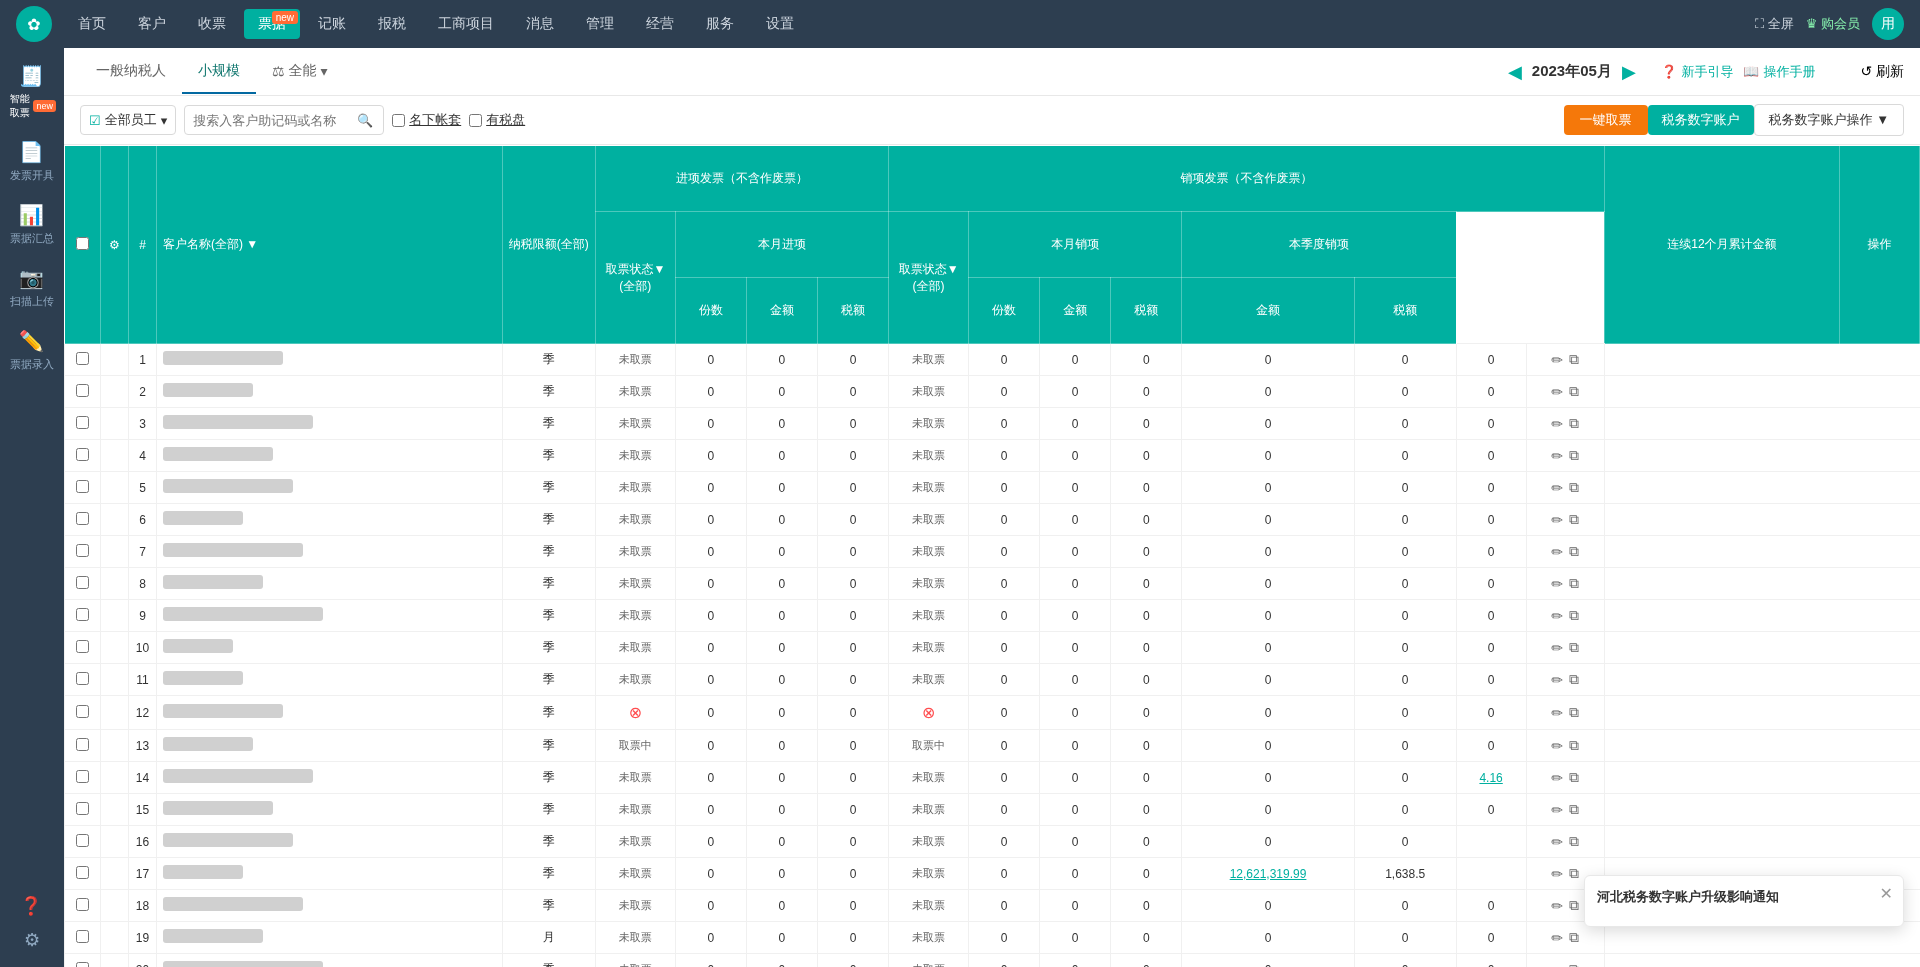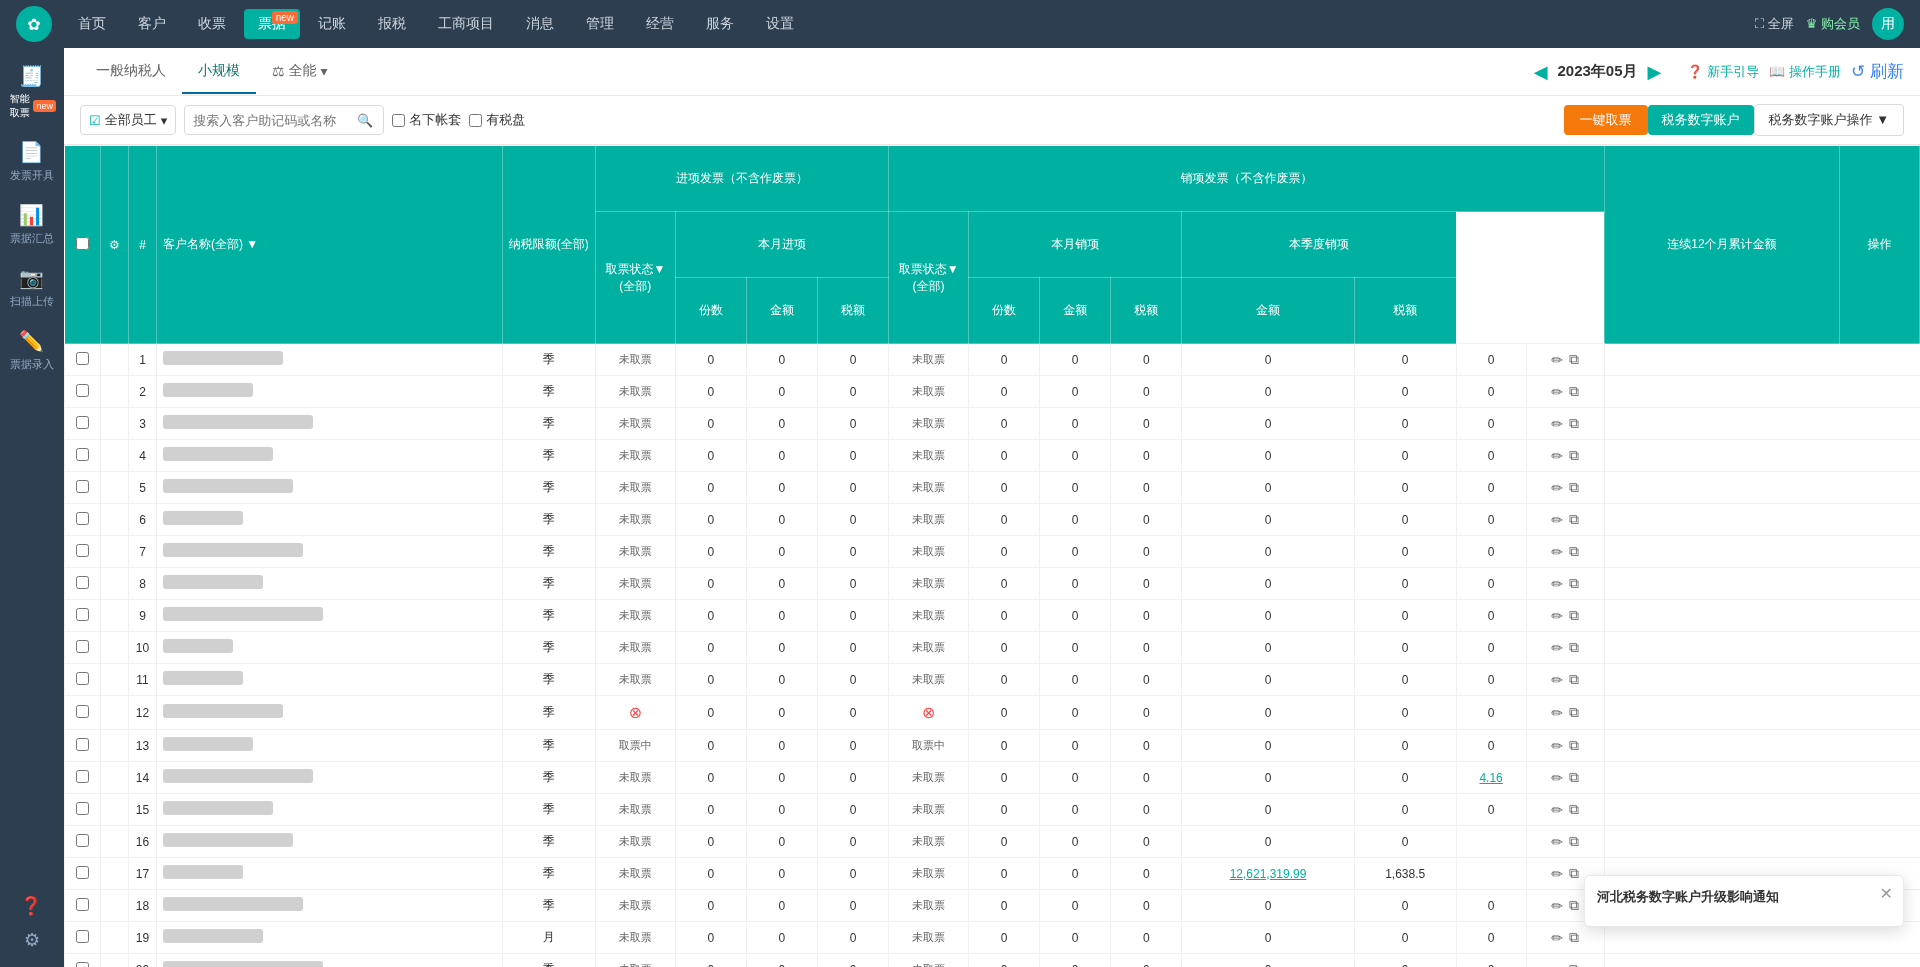--- a/index.html
+++ b/index.html
@@ -26,21 +26,21 @@
     .sub-tab-scale { display: flex; align-items: center; gap: 4px; }
     .date-text { font-size: 15px; font-weight: bold; color: #333; }
 
     .top-toolbar { background: #fff; padding: 8px 16px; display: flex; align-items: center; justify-content: space-between; border-bottom: 1px solid #e8e8e8; }
     .top-toolbar-left { display: flex; align-items: center; gap: 8px; }
     .top-toolbar-right { display: flex; align-items: center; }
 
     .select-box { border: 1px solid #d9d9d9; border-radius: 4px; padding: 4px 8px; font-size: 13px; background: #fff; display: flex; align-items: center; gap: 4px; cursor: pointer; height: 30px; }
     .search-box { border: 1px solid #d9d9d9; border-radius: 4px; padding: 4px 8px; font-size: 13px; background: #fff; display: flex; align-items: center; gap: 4px; height: 30px; width: 200px; }
     .search-box input { border: none; outline: none; font-size: 13px; width: 160px; }
-    .checkbox-group { display: flex; align-items: center; gap: 4px; font-size: 13px; cursor: pointer; }
+    .checkbox-group { display: flex; align-items: center; gap: 4px; font-size: 13px; cursor: pointer; text-decoration: underline; }
 
     .btn-orange { background: #f5780a; color: #fff; border: none; padding: 6px 16px; border-radius: 4px; cursor: pointer; font-size: 13px; }
     .btn-teal { background: #00b0a0; color: #fff; border: none; padding: 6px 14px; border-radius: 4px; cursor: pointer; font-size: 13px; }
     .btn-outline { background: #fff; color: #333; border: 1px solid #d9d9d9; padding: 6px 14px; border-radius: 4px; cursor: pointer; font-size: 13px; display: flex; align-items: center; gap: 4px; }
 
     
     .table-container { overflow-x: auto; padding: 0; }
     table { width: 100%; border-collapse: collapse; background: #fff; font-size: 12px; }
     thead tr { background: #00b0a0; color: #fff; }
     thead th { padding: 24px 6px; text-align: center; border: 1px solid rgba(255,255,255,0.3); font-weight: normal; white-space: nowrap; }
@@ -142,21 +142,21 @@
           <span>▾</span>
         </div>
       </div>
       <div style="display:flex;align-items:center;gap:10px;">
         <span class="arrow" style="color:#00b0a0;font-size:18px;cursor:pointer;">◀</span>
         <span class="date-text">2023年05月</span>
         <span class="arrow" style="color:#00b0a0;font-size:18px;cursor:pointer;">▶</span>
         <div style="margin-left:16px;display:flex;align-items:center;gap:10px;">
           <span style="color:#00b0a0;font-size:13px;cursor:pointer;">❓ <span>新手引导</span></span>
           <span style="color:#00b0a0;font-size:13px;cursor:pointer;">📖 <span>操作手册</span></span>
-          <span style="color:#3b82f6;font-size:17px;cursor:pointer;">↺ <span>刷新</span></span>
+          <span style="color:#000000;font-size:14px;cursor:pointer;margin-left:35px;">↺ <span>刷新</span></span>
         </div>
       </div>
     </div>
 
     <div class="top-toolbar">
       <div class="top-toolbar-left">
         <div class="select-box">
           <span style="color:#00b0a0;">☑</span>
           <span>全部员工</span>
           <span>▾</span>

